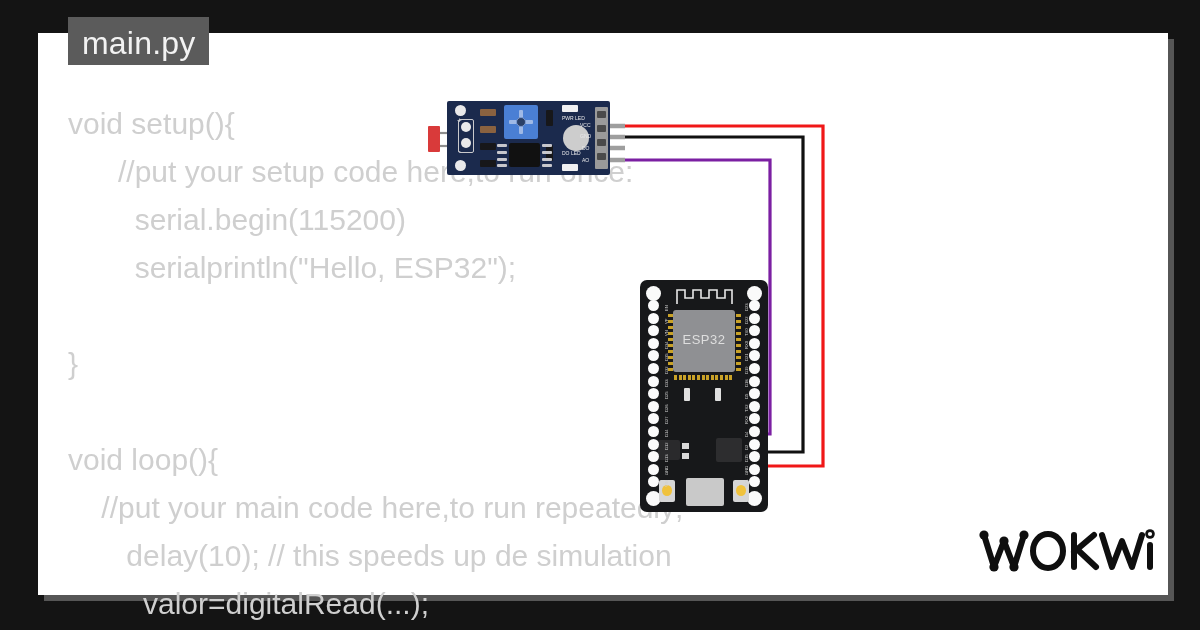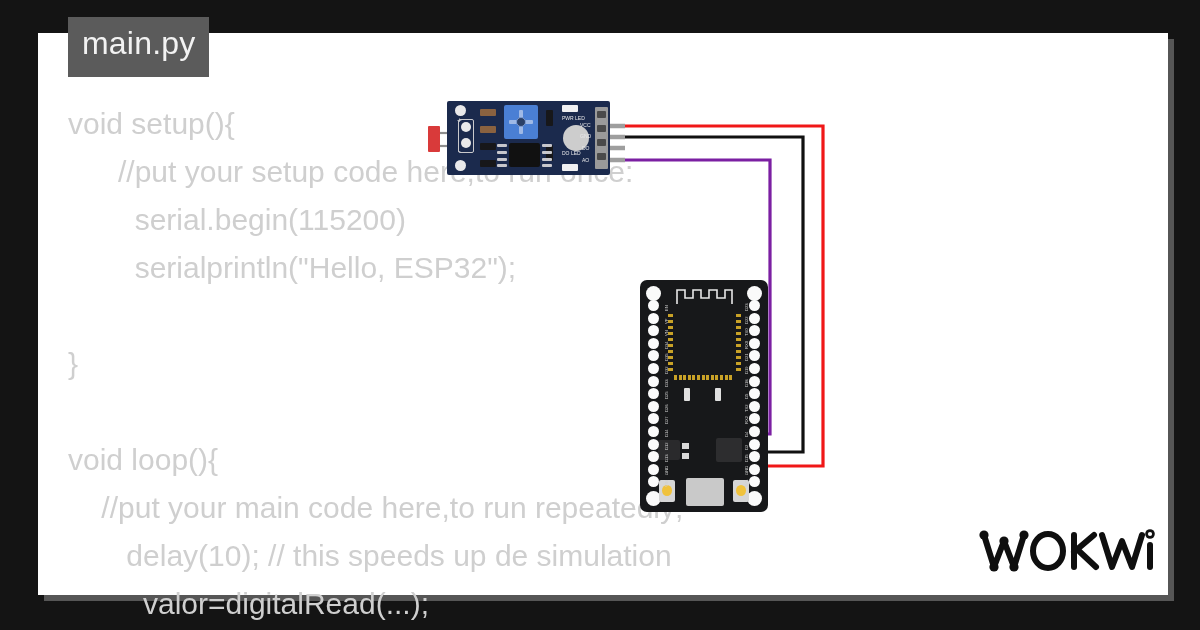--- a/index.html
+++ b/index.html
@@ -18,21 +18,21 @@
   .panel{
     position:absolute;left:38px;top:33px;width:1130px;height:562px;
     background:#ffffff;
   }
 
   
   .file-tab{
     position:absolute;left:68px;top:17px;
     background:#5b5b5b;color:#f2f2f2;
     font-size:32px;line-height:52px;
-    padding:0 14px;height:60px;
+    padding:0 14px;height:48px;
     letter-spacing:.2px;
     z-index:40;
     white-space:nowrap;
   }
 
   
   .code{
     position:absolute;left:68px;top:100px;width:760px;
     color:#cfcfcf;
     font-size:30px;line-height:48px;
@@ -170,20 +170,23 @@
   <div class="esp">
     <div class="mount" style="left:6px;top:6px;"></div>
     <div class="mount" style="left:107px;top:6px;"></div>
     <div class="mount" style="left:6px;top:211px;"></div>
     <div class="mount" style="left:107px;top:211px;"></div>
 
     <svg class="antenna" viewBox="0 0 57 19">
       <path d="M1,18 L1,4 L9,4 L9,12 L17,12 L17,4 L25,4 L25,12 L33,12 L33,4 L41,4 L41,12 L49,12 L49,4 L56,4 L56,18" fill="none" stroke="#e8e8e8" stroke-width="1.6"></path>
     </svg>
 
+    <div class="shield">
+      <span>ESP32</span>
+    </div>
 
     <div class="chipQ"></div>
     <div class="pad" style="position:absolute;left:42px;top:163px;width:7px;height:6px;background:#d8d8d8;"></div>
     <div class="pad" style="position:absolute;left:42px;top:173px;width:7px;height:6px;background:#d8d8d8;"></div>
     <div class="chipR"></div>
 
     <div class="usb"></div>
     <div class="btn-t" style="left:19px;top:200px;"></div>
     <div class="btn-t" style="left:93px;top:200px;"></div>
 

